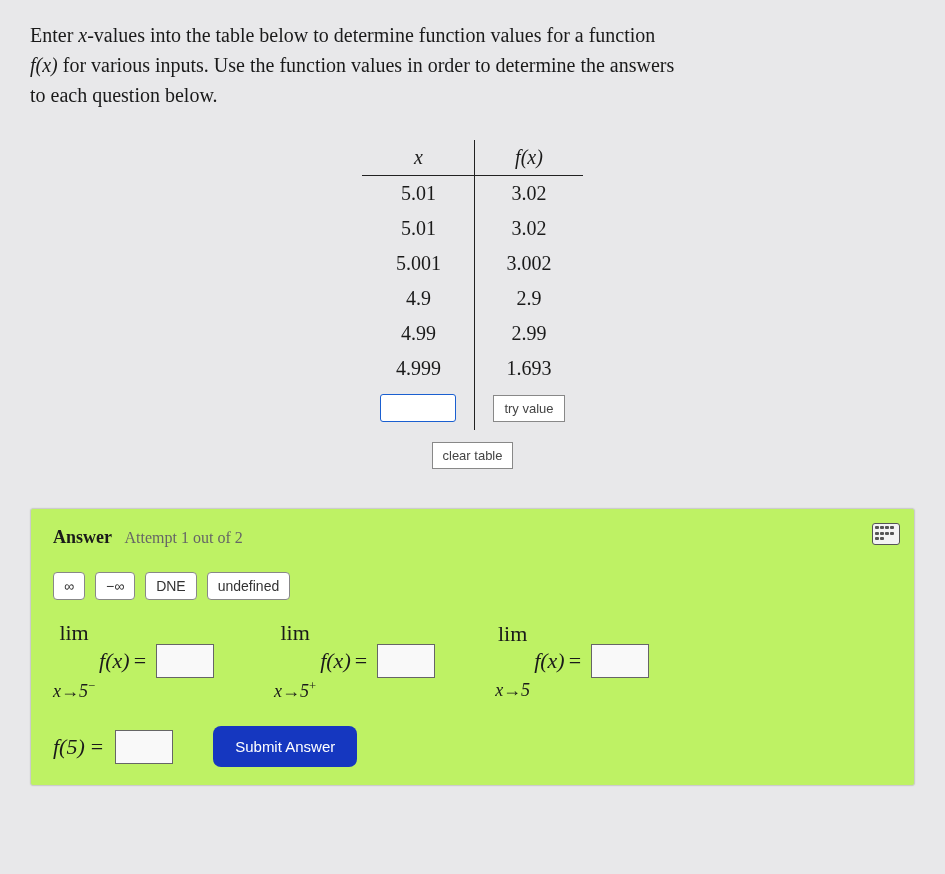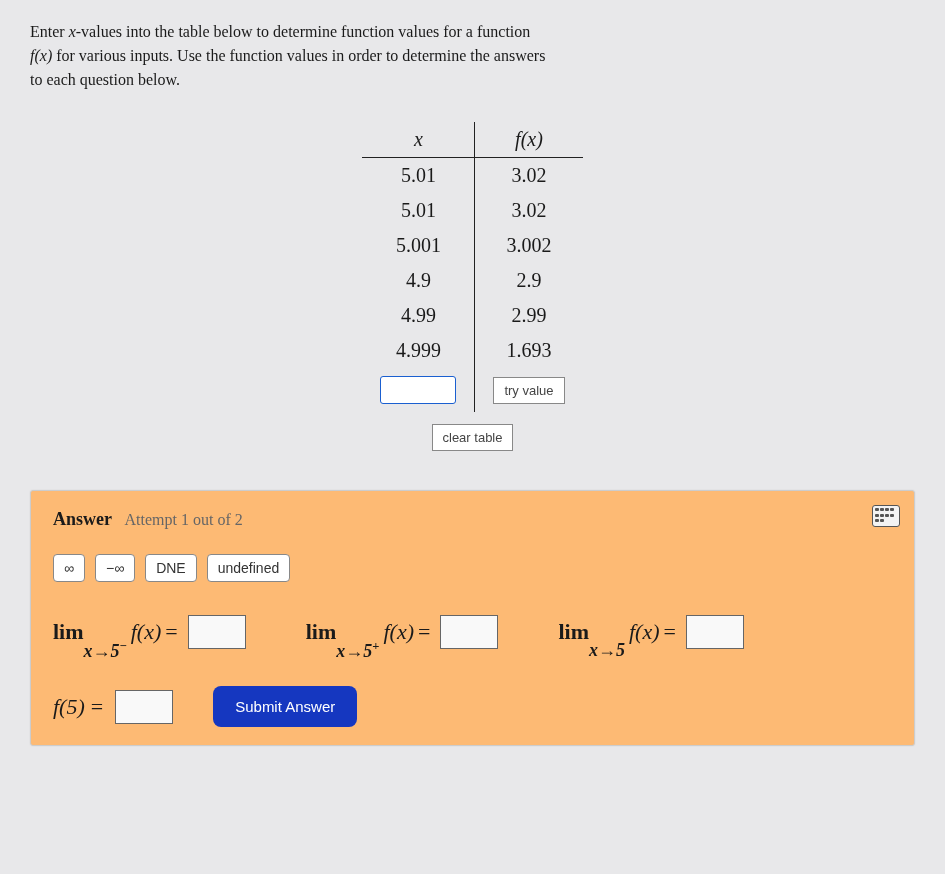--- a/index.html
+++ b/index.html
@@ -5,21 +5,21 @@
   body {
     margin: 0;
     padding: 20px 30px;
     font-family: Georgia, 'Times New Roman', serif;
     background: #e8e8ea;
     color: #1a1a1a;
     width: 945px;
     box-sizing: border-box;
   }
   .instructions {
-    font-size: 16px;
+    font-size: 20px;
     line-height: 1.5;
     margin-bottom: 30px;
   }
   .math-var { font-style: italic; font-family: 'Times New Roman', serif; }
   .function-table {
     margin: 0 auto 10px auto;
     border-collapse: collapse;
     font-size: 20px;
   }
   .function-table th {
@@ -50,21 +50,21 @@
     border: 1px solid #888;
     border-radius: 0;
     font-size: 13px;
     padding: 5px 10px;
     color: #444;
     cursor: pointer;
     font-family: Arial, sans-serif;
   }
   .clear-row { text-align: center; margin: 12px auto 39px auto; }
   .answer-section {
-    background: #fdba74;
+    background: #bef264;
     border: 1px solid #ccc;
     border-radius: 3px;
     padding: 18px 22px;
     position: relative;
     box-shadow: 0 0 0 1px rgba(0,0,0,0.02);
   }
   .answer-header { font-size: 18px; margin-bottom: 24px; }
   .answer-header b { font-weight: bold; }
   .attempt { color: #666; font-size: 16px; margin-left: 8px; }
   .symbol-buttons { margin-bottom: 22px; }
@@ -87,25 +87,24 @@
     font-size: 22px;
     margin-bottom: 26px;
     flex-wrap: wrap;
   }
   .limit-expr {
     display: inline-flex;
     align-items: center;
   }
   .lim-stack {
     display: inline-flex;
-    flex-direction: row;
+    flex-direction: column;
     align-items: center;
     line-height: 1;
     margin-right: 4px;
-    font-weight: bold;
   }
   .lim-top { font-size: 22px; }
   .lim-bot { font-size: 18px; margin-top: 36px; }
   .answer-box {
     display: inline-block;
     width: 56px;
     height: 32px;
     border: 1px solid #666;
     background: #f9f9f9;
     margin-left: 6px;

